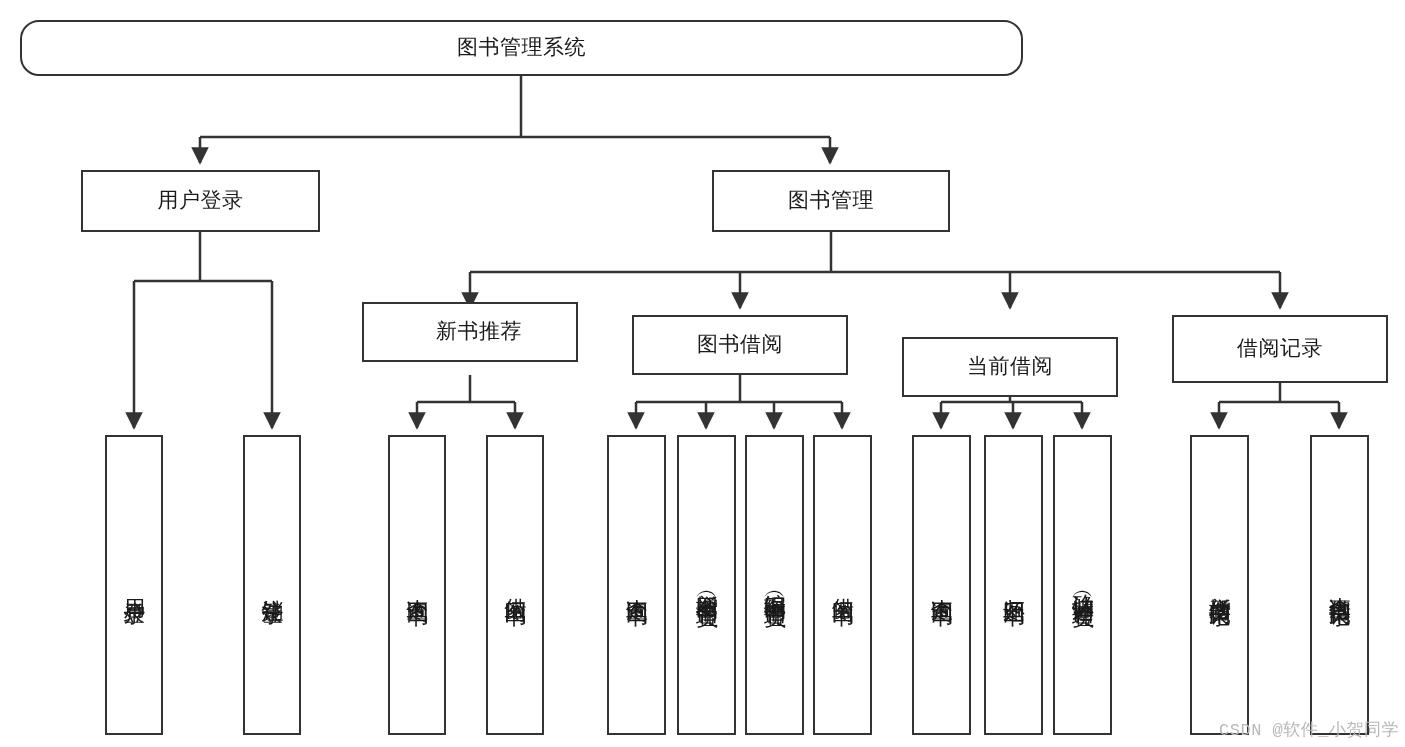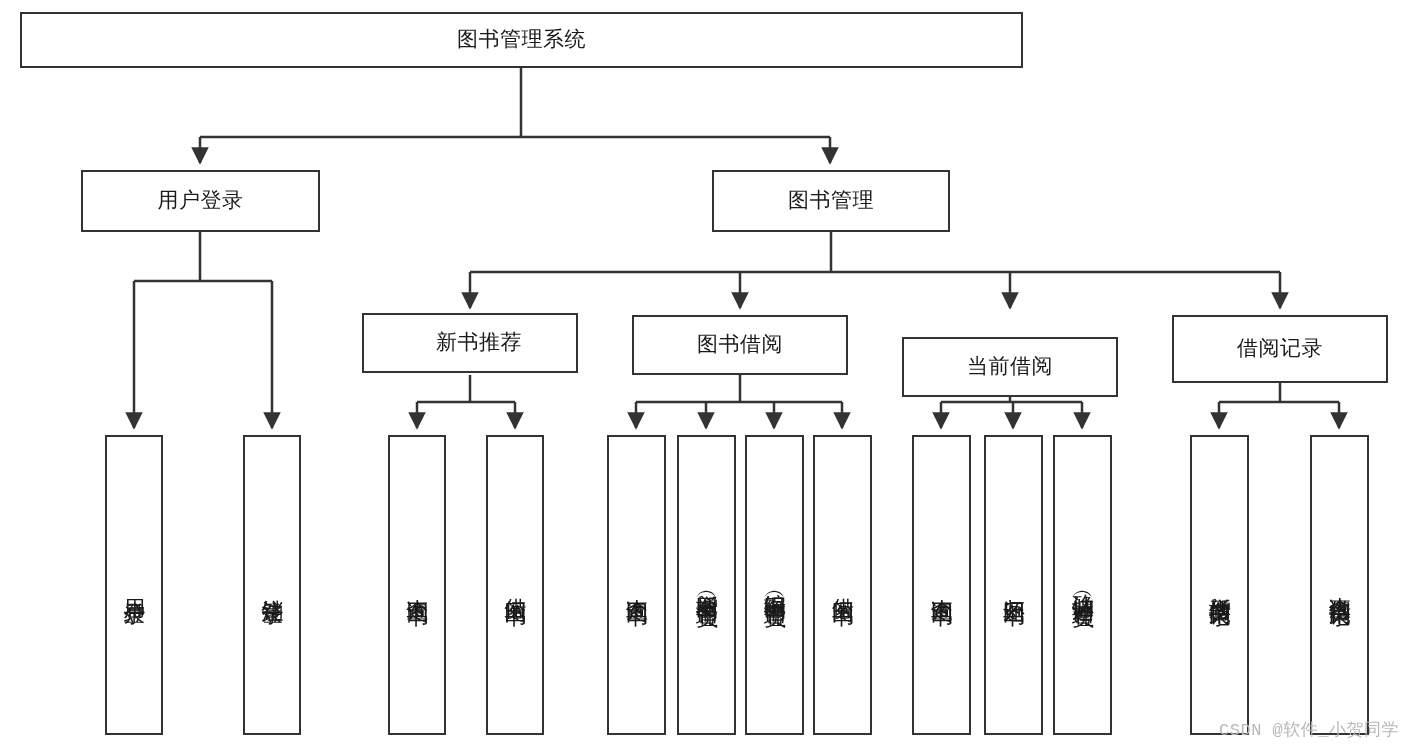--- a/index.html
+++ b/index.html
@@ -114,32 +114,32 @@
       <path d="M 1013 402 L 1013 428" marker-end="url(#arrow)"></path>
       <path d="M 1082 402 L 1082 428" marker-end="url(#arrow)"></path>
 
       <path d="M 1280 375 L 1280 402"></path>
       <path d="M 1219 402 L 1339 402"></path>
       <path d="M 1219 402 L 1219 428" marker-end="url(#arrow)"></path>
       <path d="M 1339 402 L 1339 428" marker-end="url(#arrow)"></path>
     </g>
   </svg>
 
-  <div class="node" style="left:20px;top:12px;width:1003px;height:56px;">
+  <div class="node" style="left:20px;top:20px;width:1003px;height:56px;border-radius:19px;">
     <span class="label">图书管理系统</span>
   </div>
 
   <div class="node" style="left:81px;top:170px;width:239px;height:62px;">
     <span class="label">用户登录</span>
   </div>
   <div class="node" style="left:712px;top:170px;width:238px;height:62px;">
     <span class="label">图书管理</span>
   </div>
 
-  <div class="node" style="left:362px;top:313px;width:216px;height:60px;padding-left:18px;">
+  <div class="node" style="left:362px;top:302px;width:216px;height:60px;padding-left:18px;">
     <span class="label">新书推荐</span>
   </div>
   <div class="node" style="left:632px;top:315px;width:216px;height:60px;justify-content:center;">
     <span class="label">图书借阅</span>
   </div>
   <div class="node" style="left:902px;top:315px;width:216px;height:60px;margin-top:22px;">
     <span class="label">当前借阅</span>
   </div>
   <div class="node" style="left:1172px;top:315px;width:216px;height:68px;text-align:center;">
     <span class="label">借阅记录</span>

